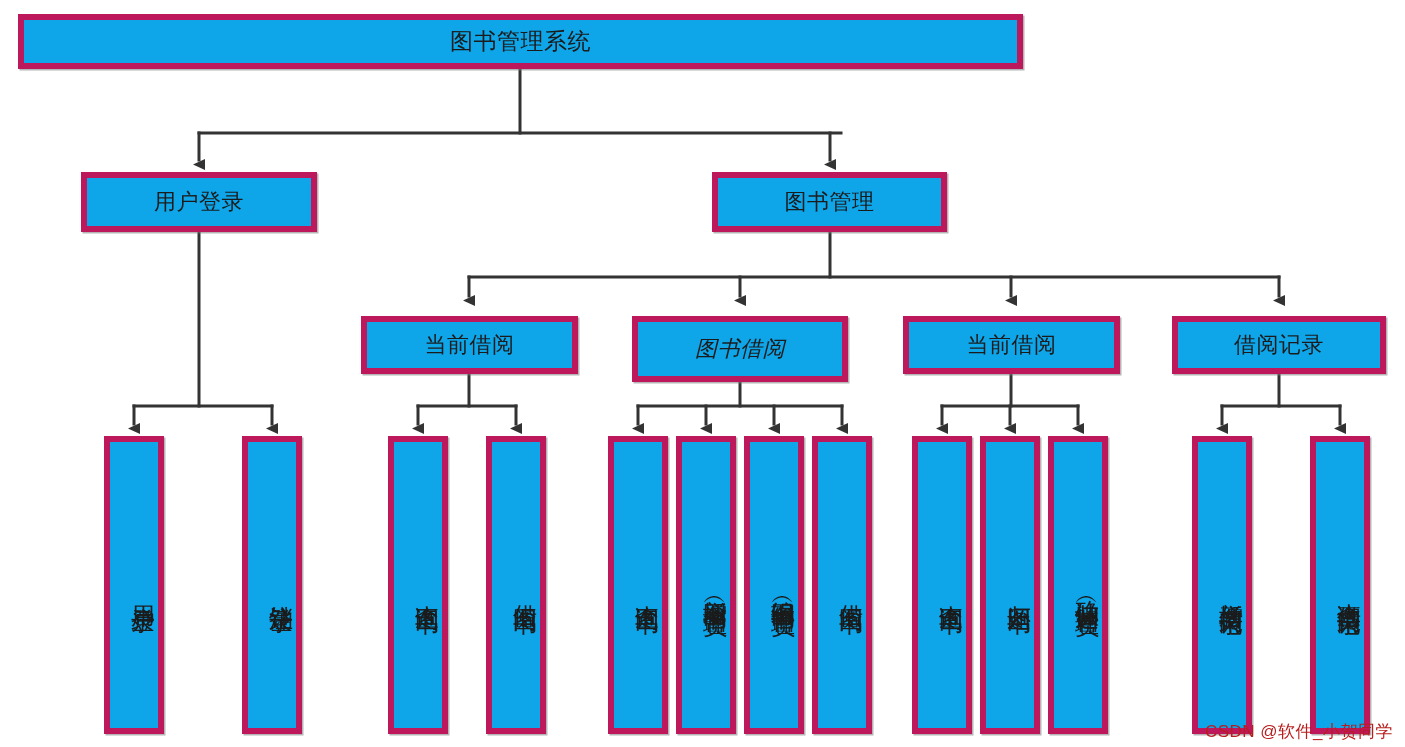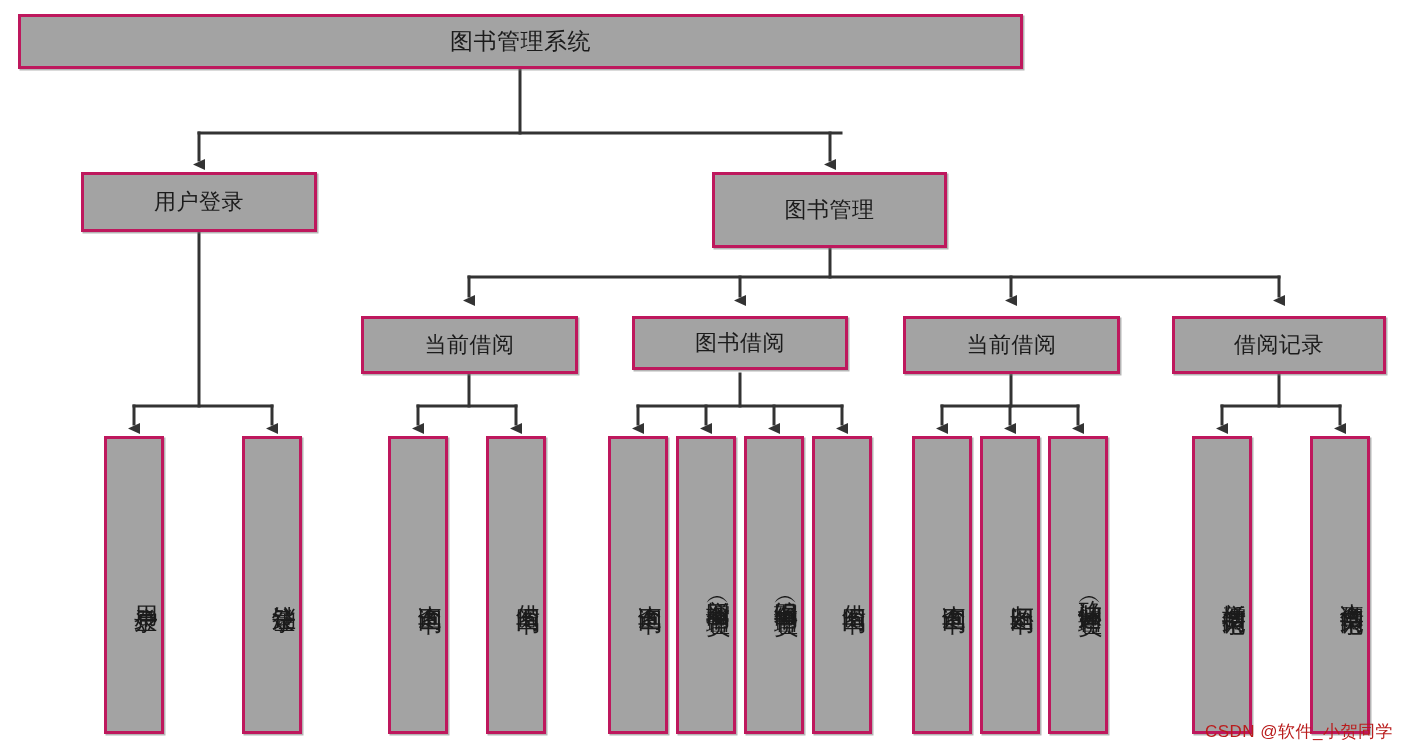--- a/index.html
+++ b/index.html
@@ -17,22 +17,22 @@
   #diagram-root {
     position: absolute;
     left: 0;
     top: 0;
     width: 1405px;
     height: 747px;
   }
   .node-box {
     position: absolute;
     box-sizing: border-box;
-    background: #a3a3a3;
-    border: 3px solid #be185d;
+    background: #0ea5e9;
+    border: 6px solid #be185d;
     box-shadow: 1.5px 1.5px 0 0 rgba(120,120,120,0.55);
     padding-left: 32px;
   }
   .node-label {
     position: absolute;
     left: 0;
     top: 0;
     width: 100%;
     height: 100%;
     display: flex;
@@ -134,28 +134,28 @@
     </g>
   </svg>
 
   <div class="node-box root horizontal" style="left:18px; top:14px; width:1005px; height:55px;">
     <span class="node-label">图书管理系统</span>
   </div>
 
   <div class="node-box horizontal" style="left:81px; top:172px; width:236px; height:60px;">
     <span class="node-label">用户登录</span>
   </div>
-  <div class="node-box horizontal" style="left:712px; top:172px; width:235px; height:76px;">
+  <div class="node-box horizontal" style="left:712px; top:172px; width:235px; height:60px;">
     <span class="node-label">图书管理</span>
   </div>
 
   <div class="node-box horizontal" style="left:361px; top:316px; width:217px; height:58px;">
     <span class="node-label">当前借阅</span>
   </div>
-  <div class="node-box horizontal" style="left:632px; top:316px; width:216px; height:54px;">
+  <div class="node-box horizontal" style="left:632px; top:316px; width:216px; height:66px;font-style:italic;">
     <span class="node-label">图书借阅</span>
   </div>
   <div class="node-box horizontal" style="left:1172px; top:316px; width:214px; height:58px;">
     <span class="node-label">借阅记录</span>
   </div>
   <div class="node-box horizontal" style="left:903px; top:316px; width:217px; height:58px;">
     <span class="node-label">当前借阅</span>
   </div>
 
   <div class="node-box vertical" style="left:104px; top:436px; width:60px; height:298px;">

